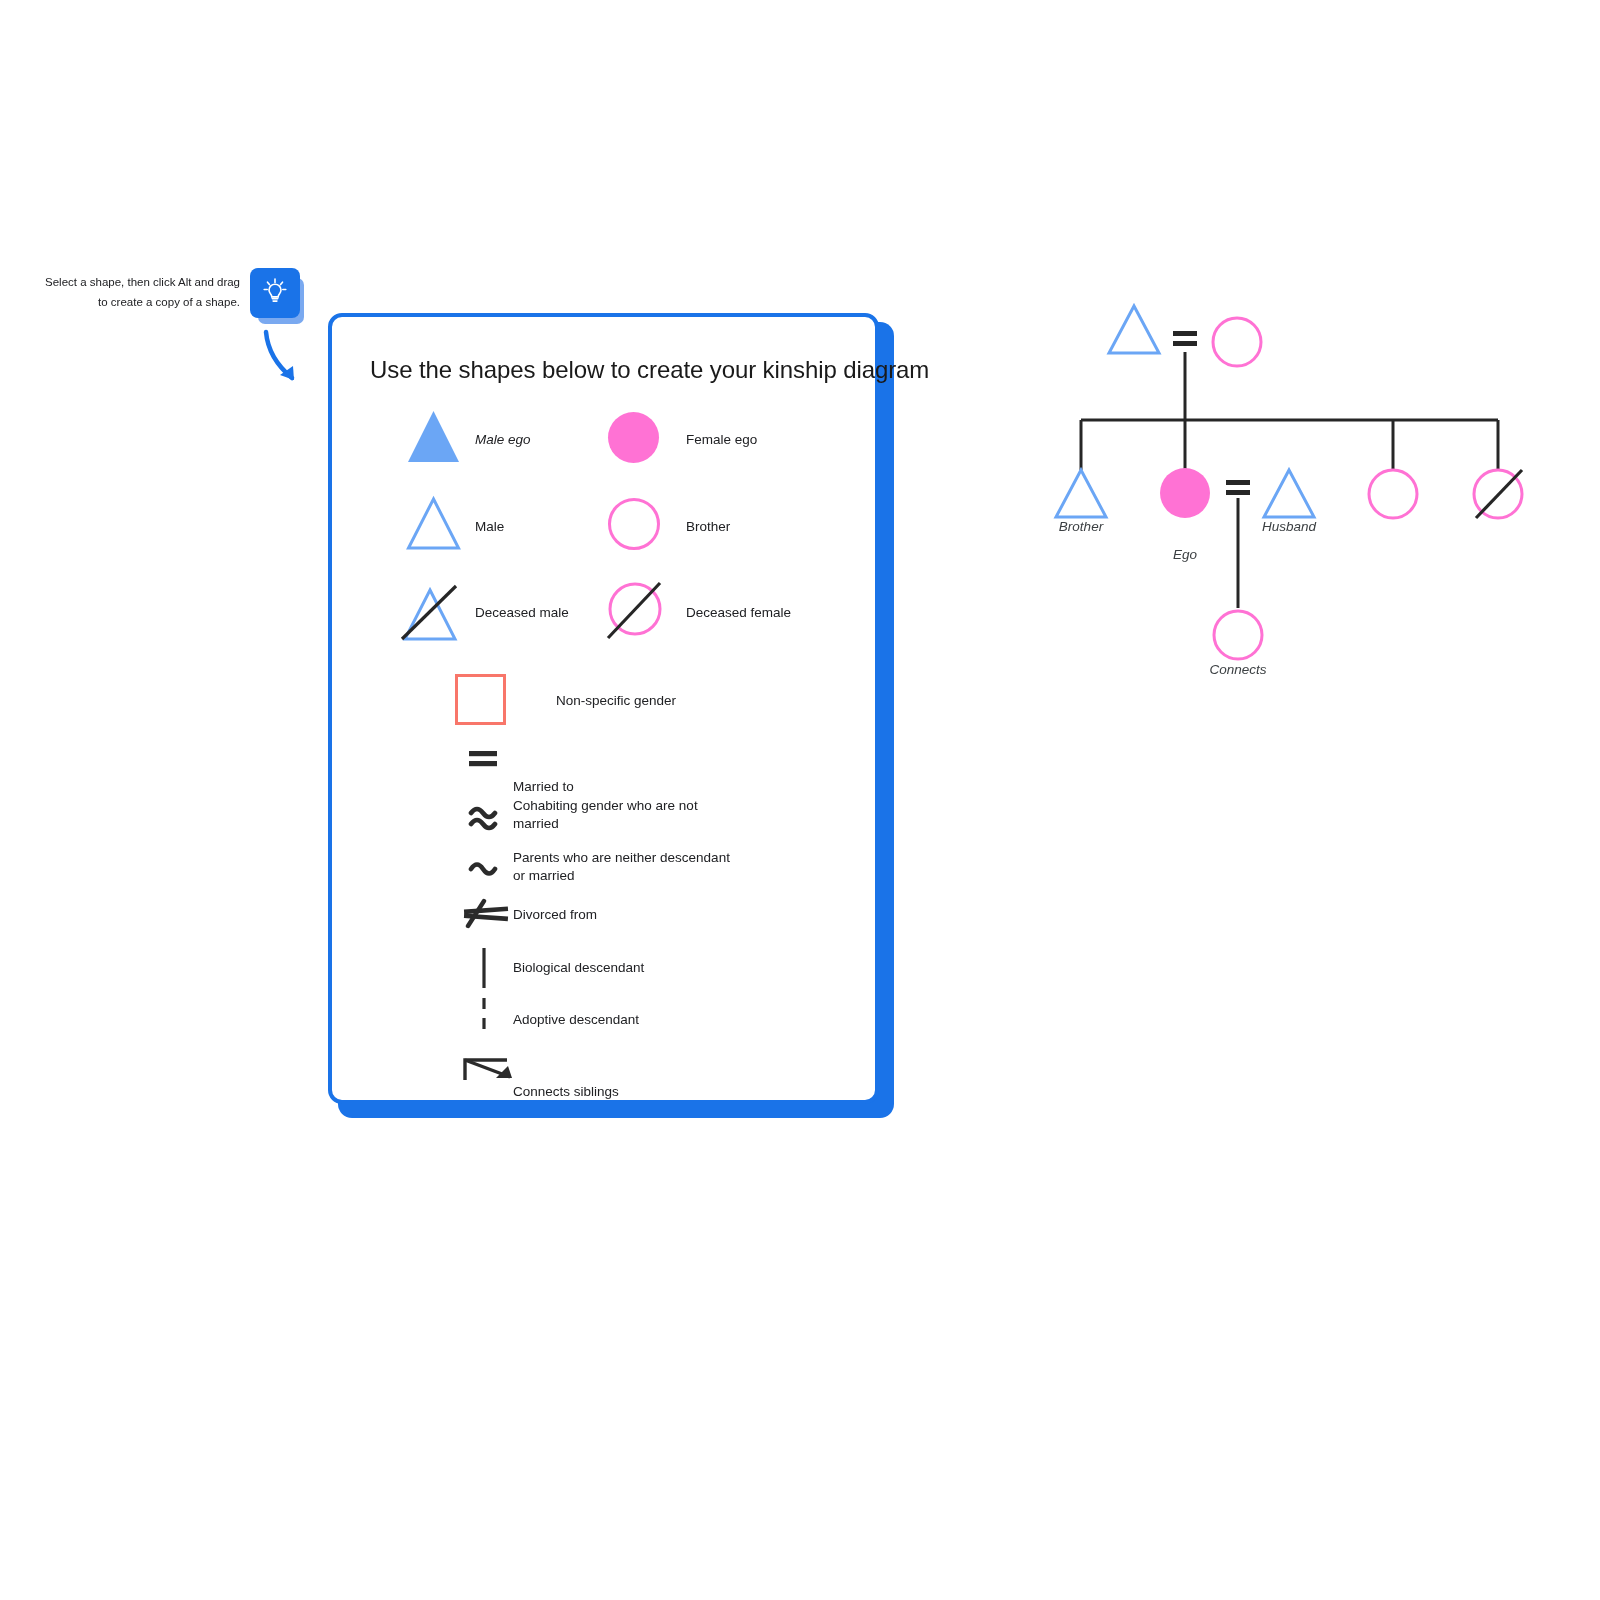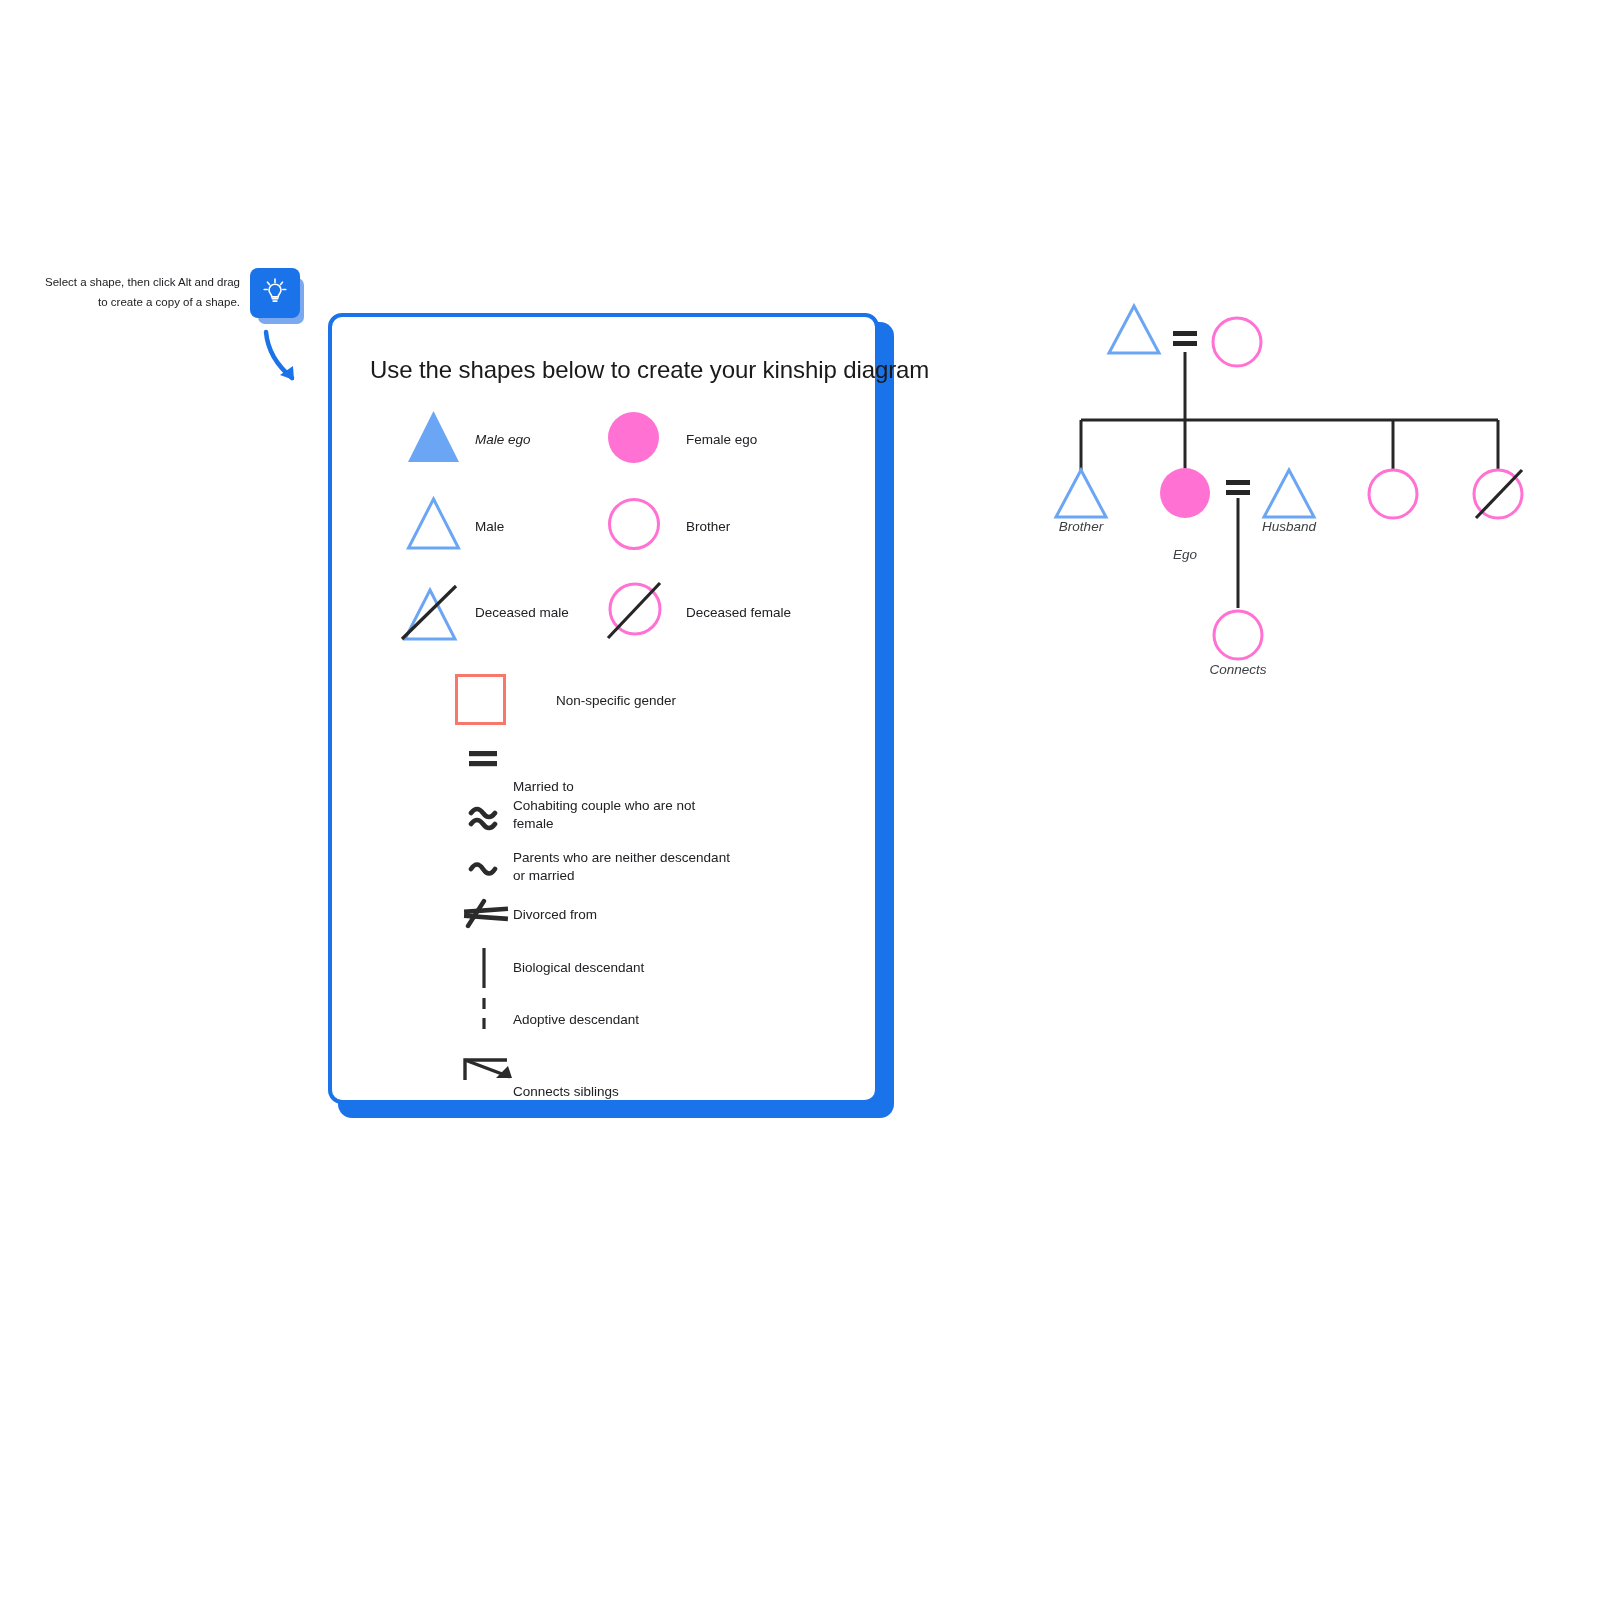--- a/index.html
+++ b/index.html
@@ -198,21 +198,21 @@
   </svg>
 </div>
 <div class="abs legend-label" style="left:513px; top:778px;">Married to</div>
 
 <div class="abs" style="left:468px; top:800px;">
   <svg width="36" height="34" viewBox="0 0 36 34">
     <path d="M3 13 q6 -8 12 0 q6 8 12 0" stroke="#2b2b2b" stroke-width="4.6" fill="none" stroke-linecap="round"></path>
     <path d="M3 24 q6 -8 12 0 q6 8 12 0" stroke="#2b2b2b" stroke-width="4.6" fill="none" stroke-linecap="round"></path>
   </svg>
 </div>
-<div class="abs legend-label" style="left:513px; top:797px; width:225px;">Cohabiting couple who are not female</div>
+<div class="abs legend-label" style="left:513px; top:797px; width:225px;">Cohabiting gender who are not married</div>
 
 <div class="abs" style="left:468px; top:853px;">
   <svg width="36" height="28" viewBox="0 0 36 28">
     <path d="M3 16 q6 -9 12 0 q6 9 12 0" stroke="#2b2b2b" stroke-width="4.6" fill="none" stroke-linecap="round"></path>
   </svg>
 </div>
 <div class="abs legend-label" style="left:513px; top:849px; width:225px;">Parents who are neither descendant or married</div>
 
 <div class="abs" style="left:460px; top:898px;">
   <svg width="52" height="32" viewBox="0 0 52 32">

